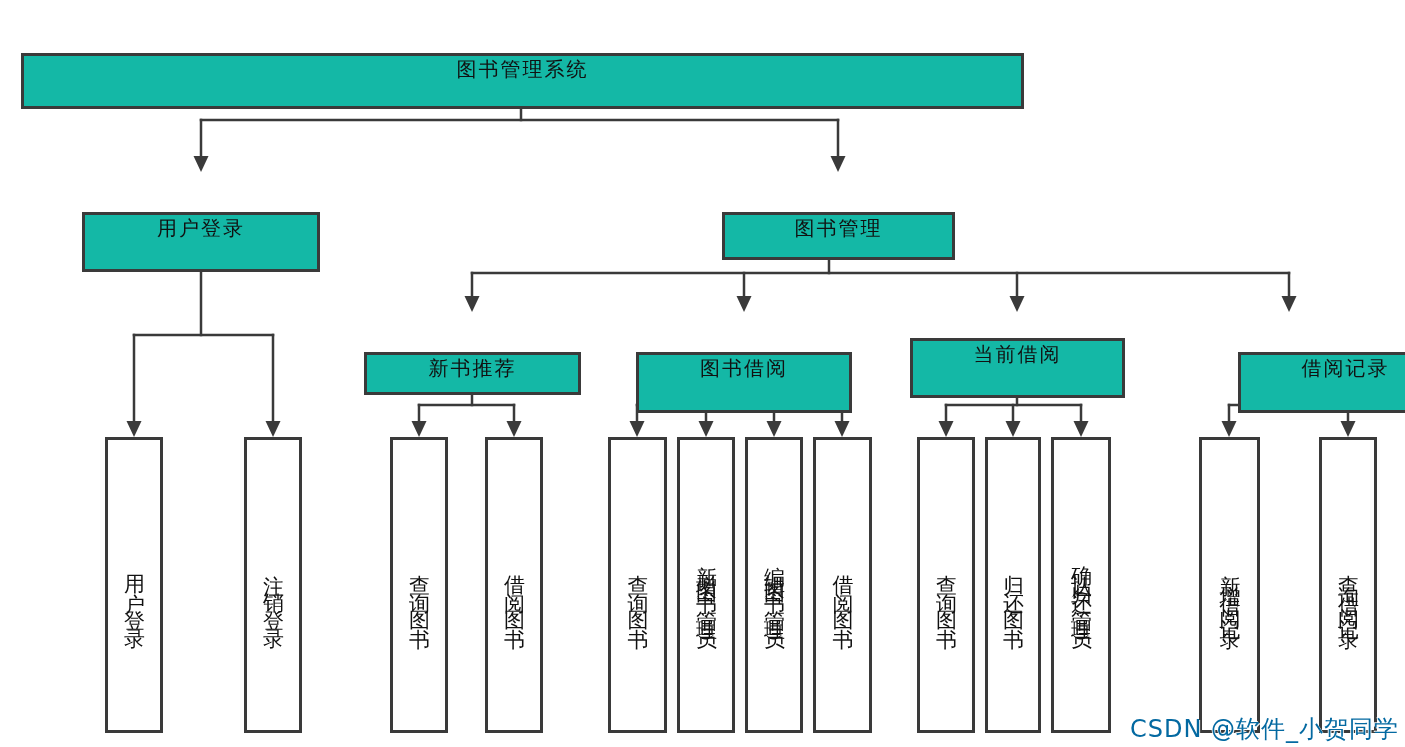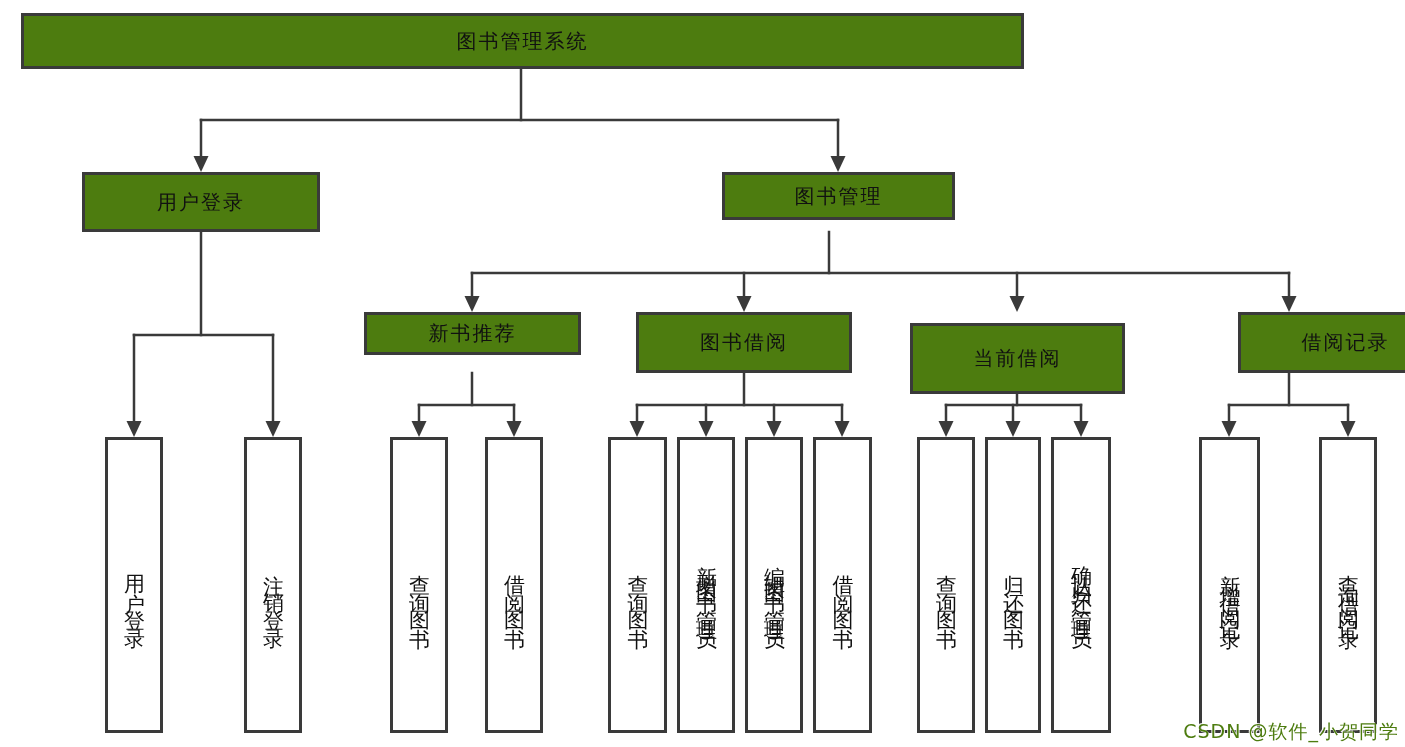--- a/index.html
+++ b/index.html
@@ -2,39 +2,39 @@
 <html><head>
 <meta charset="utf-8">
 <style>
   html,body{margin:0;padding:0;background:#ffffff;}
   .canvas{
     position:relative;width:1405px;height:747px;background:#ffffff;overflow:hidden;
     font-family:"DejaVu Sans","Liberation Sans",sans-serif;
   }
   #wires{position:absolute;left:0;top:0;z-index:1;}
   .hbox{
-    position:absolute;z-index:2;box-sizing:border-box;background:#4d7c0f;
-    border:3px solid #3a3a3a;display:flex;align-items:center;justify-content:center;
-    font-size:20px;color:#111111;letter-spacing:2px;white-space:nowrap;
+    position:absolute;z-index:2;box-sizing:border-box;background:#14b8a6;
+    border:3px solid #3a3a3a;display:flex;justify-content:center;
+    font-size:20px;color:#111111;letter-spacing:2px;white-space:nowrap;margin-top:40px;
   }
   .vbox{
     position:absolute;z-index:2;box-sizing:border-box;background:#ffffff;
     border:3px solid #3a3a3a;display:flex;align-items:center;justify-content:center;
     top:437px;height:296px;
   }
   .vbox span{
     writing-mode:vertical-rl;text-orientation:mixed;
     font-size:21px;color:#111111;line-height:1;
   }
   .ls-l{letter-spacing:18px;padding-top:18px;}
   .ls-m{letter-spacing:11px;padding-top:11px;}
   .ls-s{letter-spacing:9px;padding-top:9px;}
   .watermark{
     position:absolute;right:6px;bottom:2px;z-index:3;
-    font-size:19px;color:#4d7c0f;letter-spacing:1px;
+    font-size:24px;color:#0369a1;letter-spacing:1px;
     text-shadow:1px 1px 0 rgba(255,255,255,.9),-1px -1px 0 rgba(255,255,255,.9);
   }
 </style>
 </head>
 <body>
 
 <div class="canvas">
 
   <svg id="wires" width="1405" height="747">
       <line x1="521" y1="69" x2="521" y2="120" stroke="#3a3a3a" stroke-width="2.5" stroke-linecap="square"></line>
@@ -101,21 +101,21 @@
   <div class="hbox" style="left:722px;top:172px;width:233px;height:48px">
     <span>图书管理</span>
   </div>
 
   <div class="hbox" style="left:364px;top:312px;width:217px;height:43px">
     <span>新书推荐</span>
   </div>
   <div class="hbox" style="left:636px;top:312px;width:216px;height:61px">
     <span>图书借阅</span>
   </div>
-  <div class="hbox" style="left:910px;top:323px;width:215px;height:71px">
+  <div class="hbox" style="left:910px;top:298px;width:215px;height:60px">
     <span>当前借阅</span>
   </div>
   <div class="hbox" style="left:1238px;top:312px;width:215px;height:61px">
     <span>借阅记录</span>
   </div>
 
   <div class="vbox" style="left:105px;width:58px">
     <span class="ls-l">用户登录</span>
   </div>
   <div class="vbox" style="left:244px;width:58px">

